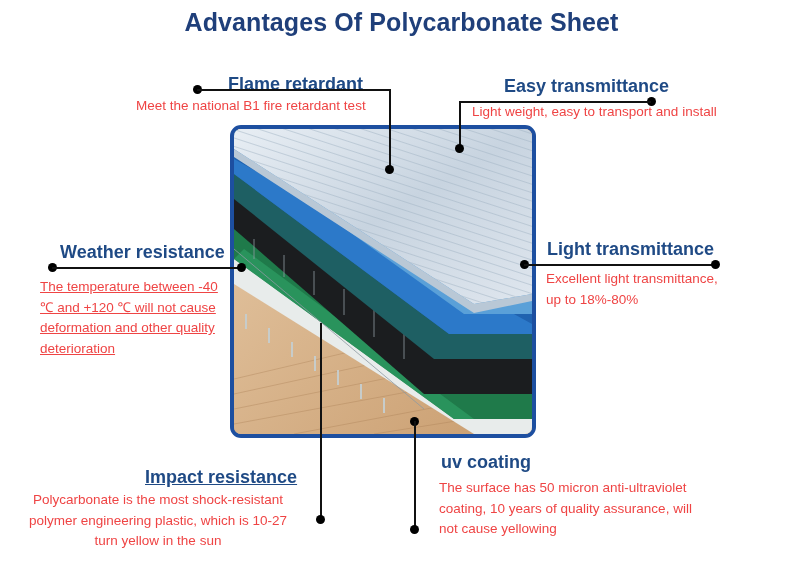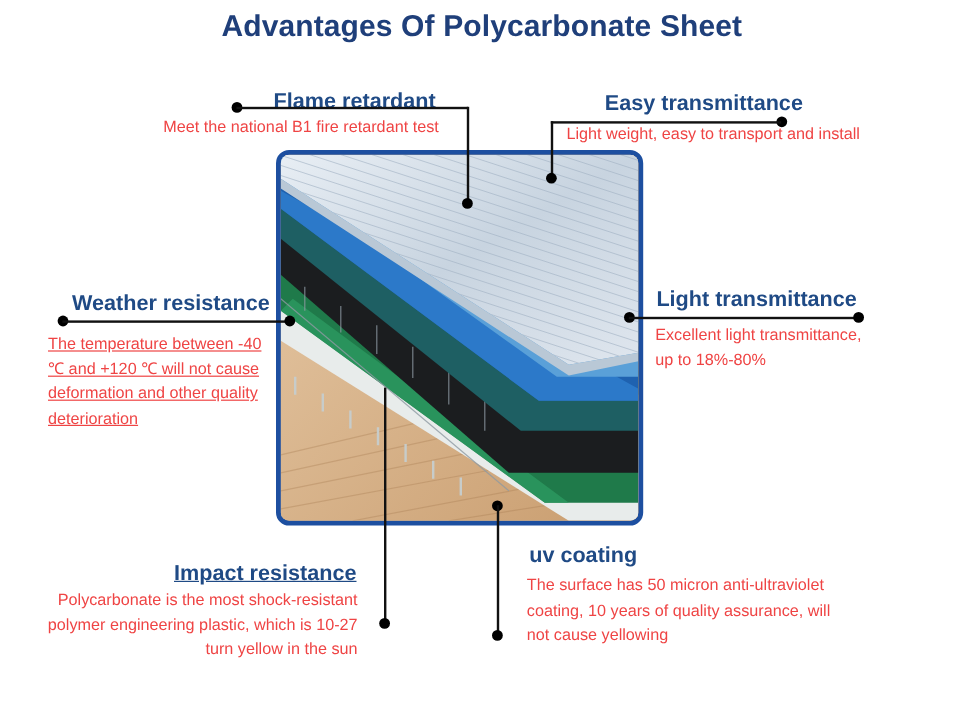--- a/index.html
+++ b/index.html
@@ -117,21 +117,21 @@
 <div class="abs line-h" style="left:524px; top:264px; width:191px;"></div>
 <div class="abs dot" style="left:711px; top:260px;"></div>
 <div class="abs desc" style="left:546px; top:269px; white-space:nowrap;">
   <div>Excellent light transmittance,</div>
   <div>up to 18%-80%</div>
 </div>
 
 <div class="abs line-v" style="left:320px; top:323px; height:196px;"></div>
 <div class="abs dot" style="left:316px; top:515px;"></div>
 <div class="abs heading" style="left:145px; top:467px;text-decoration:underline;">Impact resistance</div>
-<div class="abs desc" style="left:18px; width:280px; top:490px; text-align:right; white-space:nowrap;">
+<div class="abs desc" style="left:18px; width:280px; top:490px; text-align:center; white-space:nowrap;">
   <div>Polycarbonate is the most shock-resistant</div>
   <div>polymer engineering plastic, which is 10-27</div>
   <div>turn yellow in the sun</div>
 </div>
 
 <div class="abs dot" style="left:410px; top:417px;"></div>
 <div class="abs line-v" style="left:414px; top:421px; height:108px;"></div>
 <div class="abs dot" style="left:410px; top:525px;"></div>
 <div class="abs heading" style="left:441px; top:452px;">uv coating</div>
 <div class="abs desc" style="left:439px; top:478px; white-space:nowrap;">

